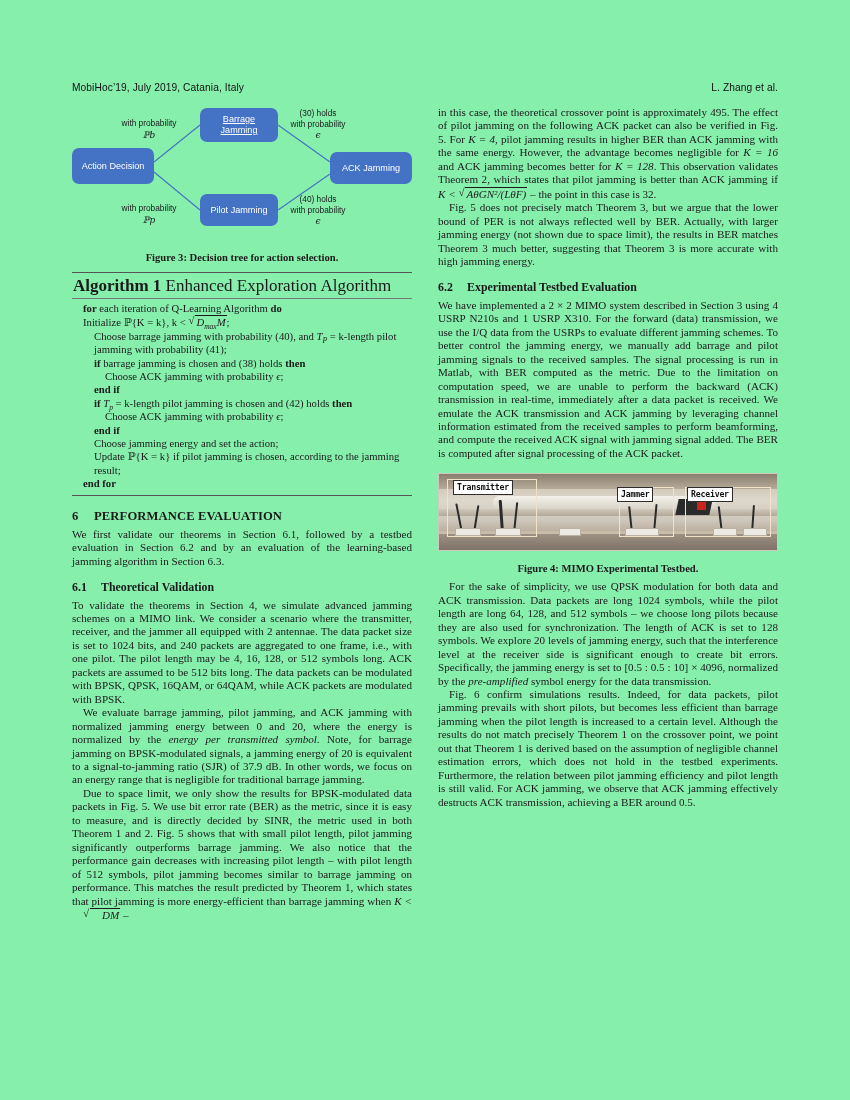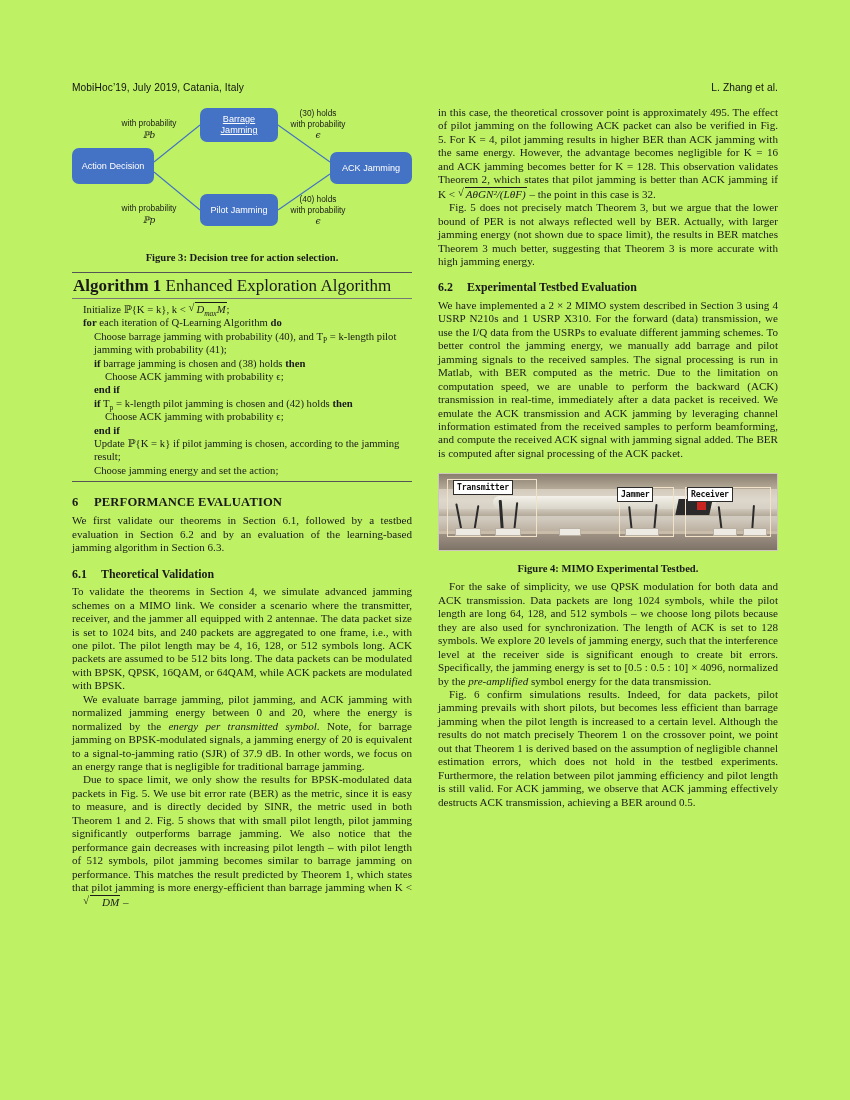--- a/index.html
+++ b/index.html
@@ -13,21 +13,21 @@
     position: relative;
     font-family: "Liberation Serif", serif;
     color: #1a1a1a;
     overflow: hidden;
   }
   .page {
     position: absolute;
     left: 0; top: 0;
     width: 850px;
     height: 1100px;
-    background: #bef264;
+    background: #86efac;
   }
 
   
   .runhead {
     position: absolute;
     left: 72px;
     top: 82px;
     width: 706px;
     display: flex;
     justify-content: space-between;
@@ -69,21 +69,21 @@
   .sec-h1 .num { display: inline-block; width: 22px; }
   .sec-h2 {
     margin: 12px 0 3.5px 0;
     font-weight: bold;
     font-size: 11.9px;
   }
   .sec-h2 .num { display: inline-block; width: 29px; }
 
   
   i, .it { font-style: italic; }
-  .mathvar { }
+  .mathvar { font-style: italic; }
   .bb { font-family: "DejaVu Serif", serif; }
   .sqrt-wrap {
     display: inline-block;
     position: relative;
     padding-left: 7px;
   }
   .sqrt-wrap::before {
     content: "\221A";
     position: absolute;
     left: 0; top: -1px;
@@ -319,47 +319,48 @@
 
     <div class="fig-cap">Figure 3: Decision tree for action selection.</div>
 
     <div class="algo">
       <div class="algo-title">
         <b>Algorithm 1</b>
         <span>Enhanced Exploration Algorithm</span>
       </div>
       <div class="algo-body">
         <div class="ln i1">
+          <span class="kw">for</span><span> each iteration of Q-Learning Algorithm </span><span class="kw">do</span>
+        </div>
+        <div class="ln i1">
           <span>Initialize </span><span class="bb">ℙ</span><span>{K = k}, k &lt; </span><span class="sqrt-wrap"><span class="rad"><span>D</span><sub>max</sub><span>M</span></span></span><span>;</span>
-        </div>
-        <div class="ln i1">
-          <span class="kw">for</span><span> each iteration of Q-Learning Algorithm </span><span class="kw">do</span>
         </div>
         <div class="ln i2 hang2">
           <span>Choose barrage jamming with probability (40), and </span><span class="mathvar">T</span><sub class="mathvar">P</sub><span> = k-length pilot jamming with probability (41);</span>
         </div>
         <div class="ln i2">
           <span class="kw">if</span><span> barrage jamming is chosen and (38) holds </span><span class="kw">then</span>
         </div>
         <div class="ln i3">
           <span>Choose ACK jamming with probability </span><span class="mathvar">ϵ</span><span>;</span>
         </div>
         <div class="ln i2 kw">end if</div>
         <div class="ln i2">
           <span class="kw">if</span>
           <span class="mathvar">T</span><sub class="mathvar">p</sub><span> = k-length pilot jamming is chosen and (42) holds </span><span class="kw">then</span>
         </div>
         <div class="ln i3">
           <span>Choose ACK jamming with probability </span><span class="mathvar">ϵ</span><span>;</span>
         </div>
         <div class="ln i2 kw">end if</div>
+        <div class="ln i2">Choose jamming energy and set the action;</div>
         <div class="ln i2 hang2">
           <span>Update </span><span class="bb">ℙ</span><span>{K = k} if pilot jamming is chosen, according to the jamming result;</span>
         </div>
-        <div class="ln i2">Choose jamming energy and set the action;</div>
+        <div class="ln i1 kw">end for</div>
       </div>
     </div>
 
     <div class="sec-h1">
       <span class="num">6</span><span>PERFORMANCE EVALUATION</span>
     </div>
     <p class="body">We first validate our theorems in Section 6.1, followed by a testbed evaluation in Section 6.2 and by an evaluation of the learning-based jamming algorithm in Section 6.3.</p>
 
     <div class="sec-h2">
       <span class="num">6.1</span><span>Theoretical Validation</span>

